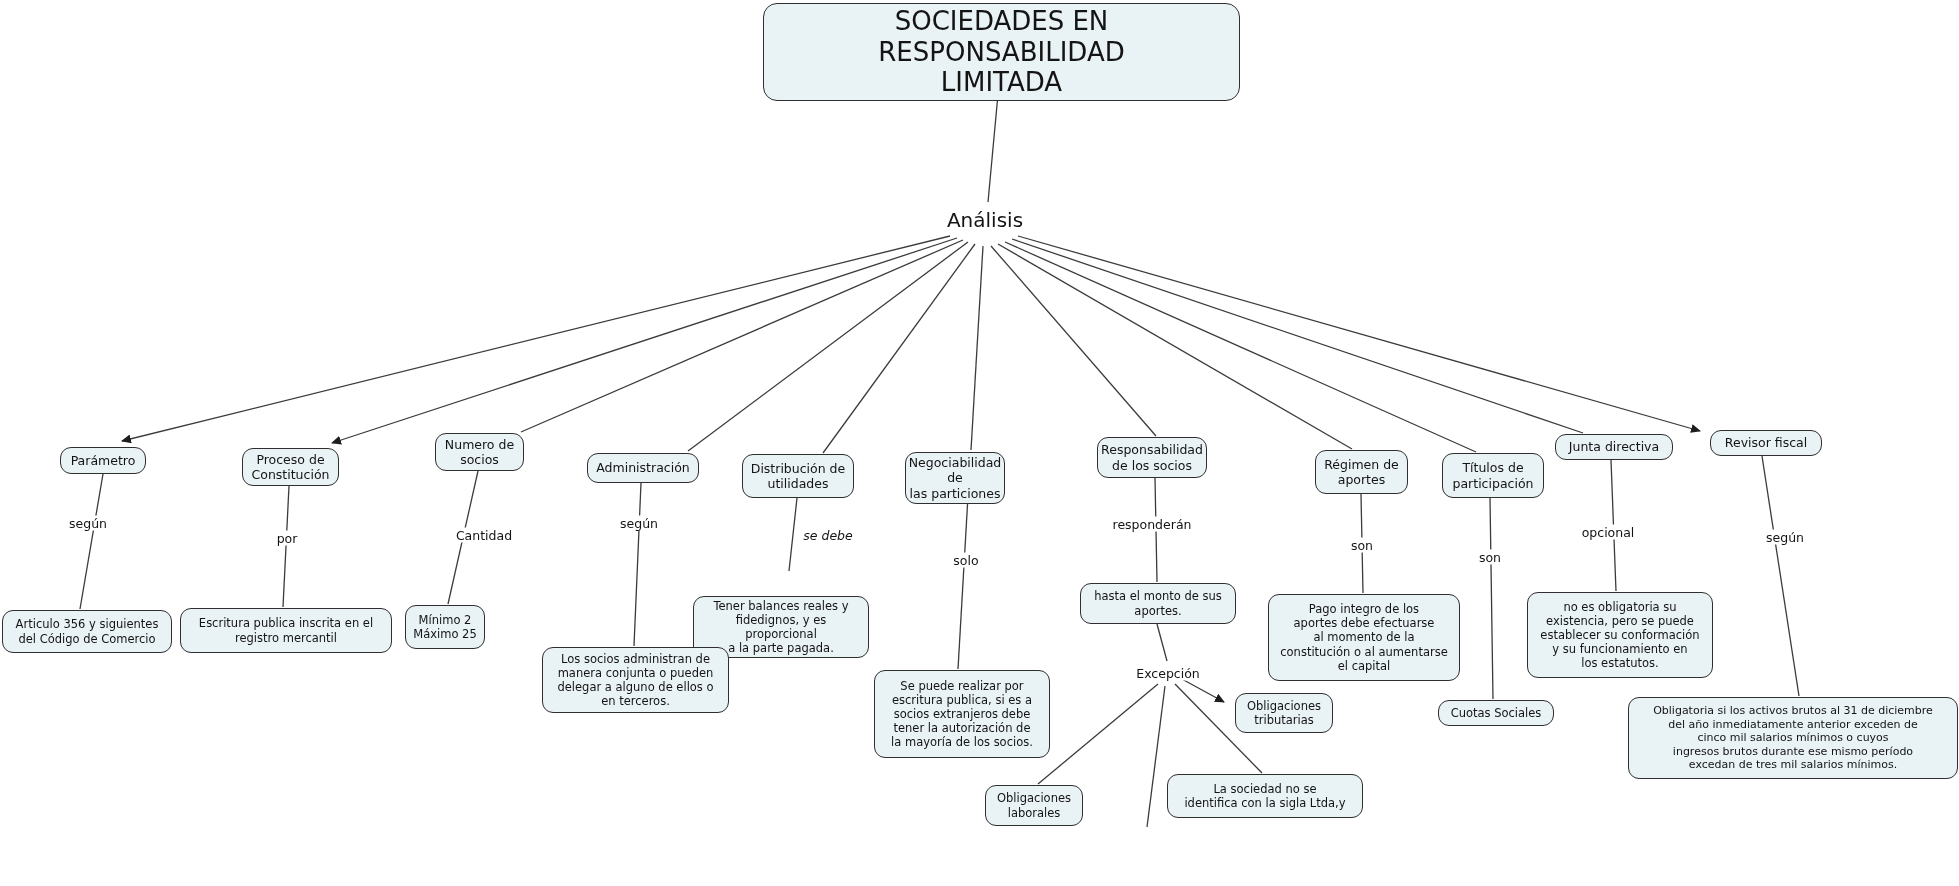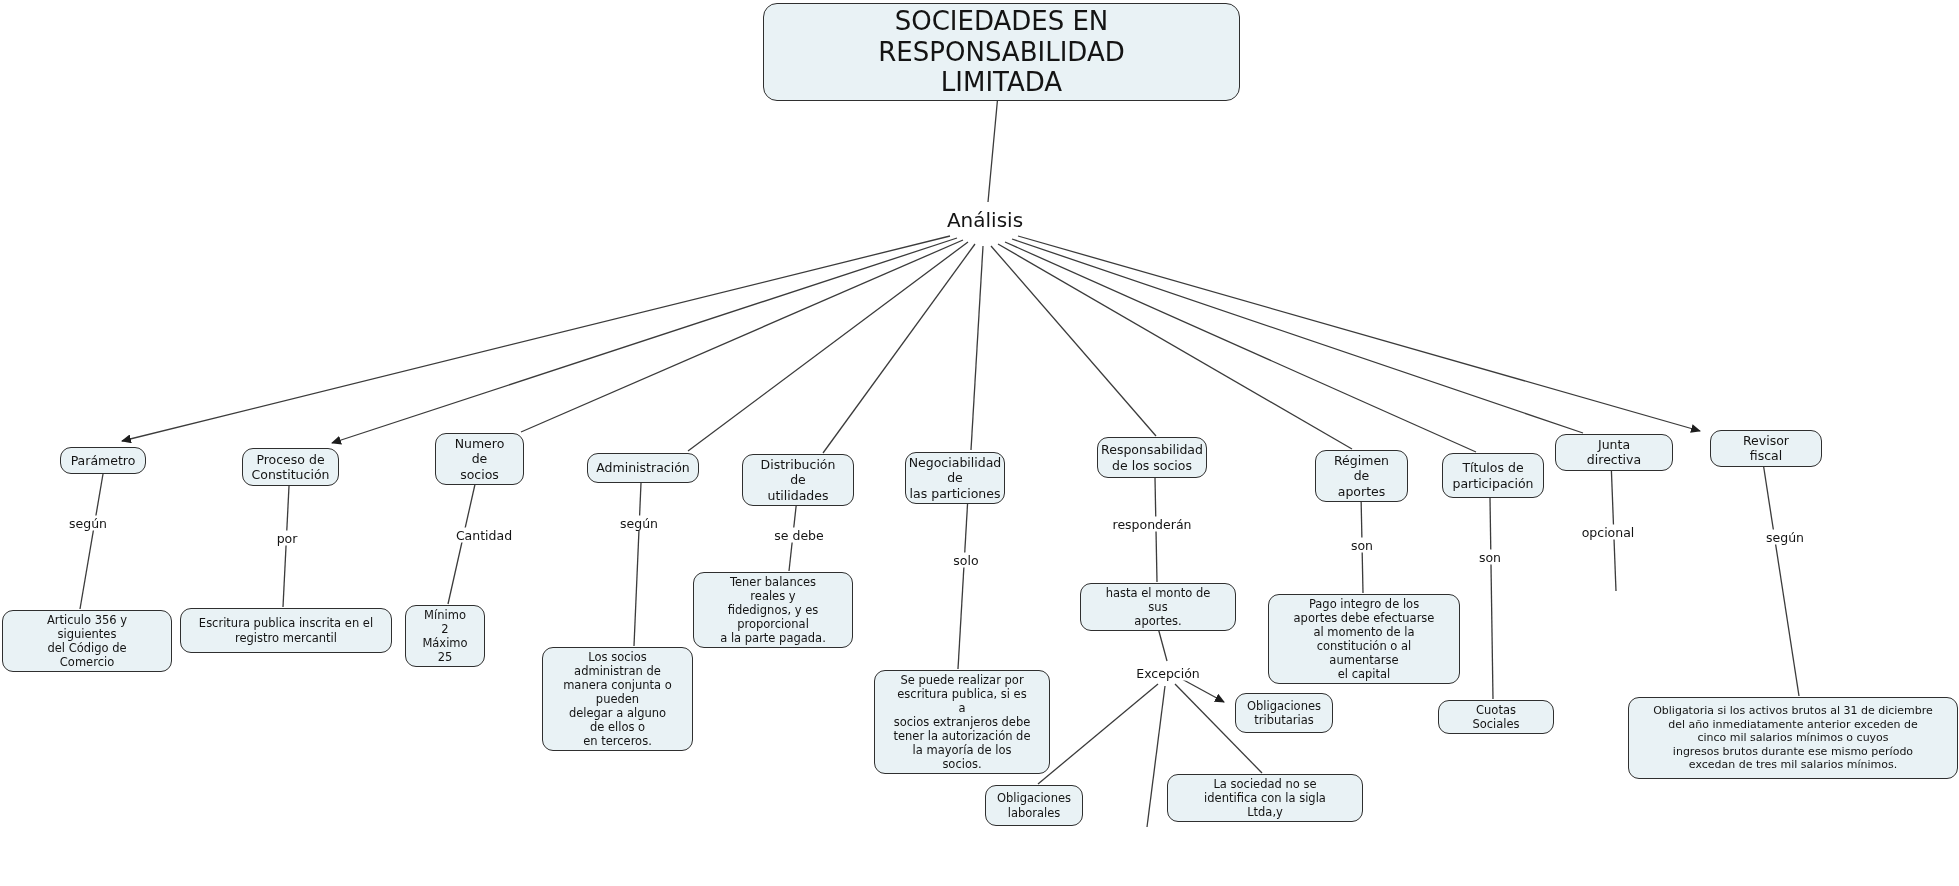--- a/index.html
+++ b/index.html
@@ -6,21 +6,21 @@
   body{font-family:"DejaVu Sans","Liberation Sans",sans-serif;color:#141414;}
   #canvas{position:relative;width:1959px;height:886px;background:#fff;overflow:hidden;}
   #edges{position:absolute;left:0;top:0;z-index:0;}
   .node,.leaf,.title-box{
     position:absolute;box-sizing:border-box;z-index:2;
     background:var(--node-fill,#e9f2f5);
     border:1.4px solid var(--node-border,#2f2f2f);
     border-radius:11px;
     display:flex;align-items:center;justify-content:center;
     text-align:center;white-space:pre-line;
-    padding:2px 17px;line-height:1.22;color:#141414;
+    padding:2px 5px;line-height:1.22;color:#141414;
   }
   .node{font-size:12.5px;}
   .leaf{font-size:11.5px;}
   .title-box{font-size:26px;line-height:1.18;border-radius:14px;padding:2px 10px;}
   .root-label{
     position:absolute;z-index:2;font-size:20px;color:#141414;
     transform:translate(-50%,-50%);white-space:nowrap;
   }
   .elabel{
     position:absolute;z-index:3;transform:translate(-50%,-50%);
@@ -93,57 +93,62 @@
 participación</div>
   <div class="node" style="left:1555px;top:434px;width:118px;min-height:26px;">Junta directiva</div>
   <div class="node" style="left:1710px;top:430px;width:112px;min-height:26px;">Revisor fiscal</div>
 
   <div class="leaf" style="left:2px;top:610px;width:170px;min-height:43px;">Articulo 356 y siguientes
 del Código de Comercio</div>
   <div class="leaf" style="left:180px;top:608px;width:212px;min-height:45px;">Escritura publica inscrita en el
 registro mercantil</div>
   <div class="leaf" style="left:405px;top:605px;width:80px;min-height:44px;">Mínimo 2
 Máximo 25</div>
-  <div class="leaf" style="left:693px;top:572px;width:160px;min-height:52px;">Tener balances reales y
+  <div class="leaf" style="left:693px;top:596px;width:176px;min-height:52px;">Tener balances reales y
 fidedignos, y es proporcional
 a la parte pagada.</div>
-  <div class="leaf" style="left:542px;top:647px;width:151px;min-height:66px;">Los socios administran de
+  <div class="leaf" style="left:542px;top:647px;width:187px;min-height:66px;">Los socios administran de
 manera conjunta o pueden
 delegar a alguno de ellos o
 en terceros.</div>
   <div class="leaf" style="left:874px;top:670px;width:176px;min-height:88px;">Se puede realizar por
 escritura publica, si es a
 socios extranjeros debe
 tener la autorización de
 la mayoría de los socios.</div>
   <div class="leaf" style="left:1080px;top:583px;width:156px;min-height:41px;">hasta el monto de sus
 aportes.</div>
   <div class="leaf" style="left:1268px;top:594px;width:192px;min-height:87px;">Pago integro de los
 aportes debe efectuarse
 al momento de la
 constitución o al aumentarse
 el capital</div>
   <div class="leaf" style="left:1438px;top:700px;width:116px;min-height:26px;">Cuotas Sociales</div>
+  <div class="leaf" style="left:1527px;top:592px;width:186px;min-height:86px;">no es obligatoria su
+existencia, pero se puede
+establecer su conformación
+y su funcionamiento en
+los estatutos.</div>
   <div class="leaf" style="left:1628px;top:697px;width:330px;min-height:82px;font-size:11px;">Obligatoria si los activos brutos al 31 de diciembre
 del año inmediatamente anterior exceden de
 cinco mil salarios mínimos o cuyos
 ingresos brutos durante ese mismo período
 excedan de tres mil salarios mínimos.</div>
   <div class="leaf" style="left:1235px;top:693px;width:98px;min-height:40px;">Obligaciones
 tributarias</div>
   <div class="leaf" style="left:985px;top:785px;width:98px;min-height:41px;">Obligaciones
 laborales</div>
   <div class="leaf" style="left:1167px;top:774px;width:196px;min-height:44px;">La sociedad no se
 identifica con la sigla Ltda,y</div>
 
   <span class="elabel" style="left:88px;top:523px;">según</span>
   <span class="elabel" style="left:287px;top:538px;">por</span>
   <span class="elabel" style="left:484px;top:535px;">Cantidad</span>
   <span class="elabel" style="left:639px;top:523px;">según</span>
-  <span class="elabel" style="left:799px;top:535px;">se debe</span>
+  <span class="elabel" style="left:828px;top:535px;font-style:italic;">se debe</span>
   <span class="elabel" style="left:966px;top:560px;">solo</span>
   <span class="elabel" style="left:1152px;top:524px;">responderán</span>
   <span class="elabel" style="left:1362px;top:545px;">son</span>
   <span class="elabel" style="left:1490px;top:557px;">son</span>
   <span class="elabel" style="left:1608px;top:532px;">opcional</span>
   <span class="elabel" style="left:1785px;top:537px;">según</span>
   <span class="elabel" style="left:1168px;top:673px;">Excepción</span>
 
 </div>
 

